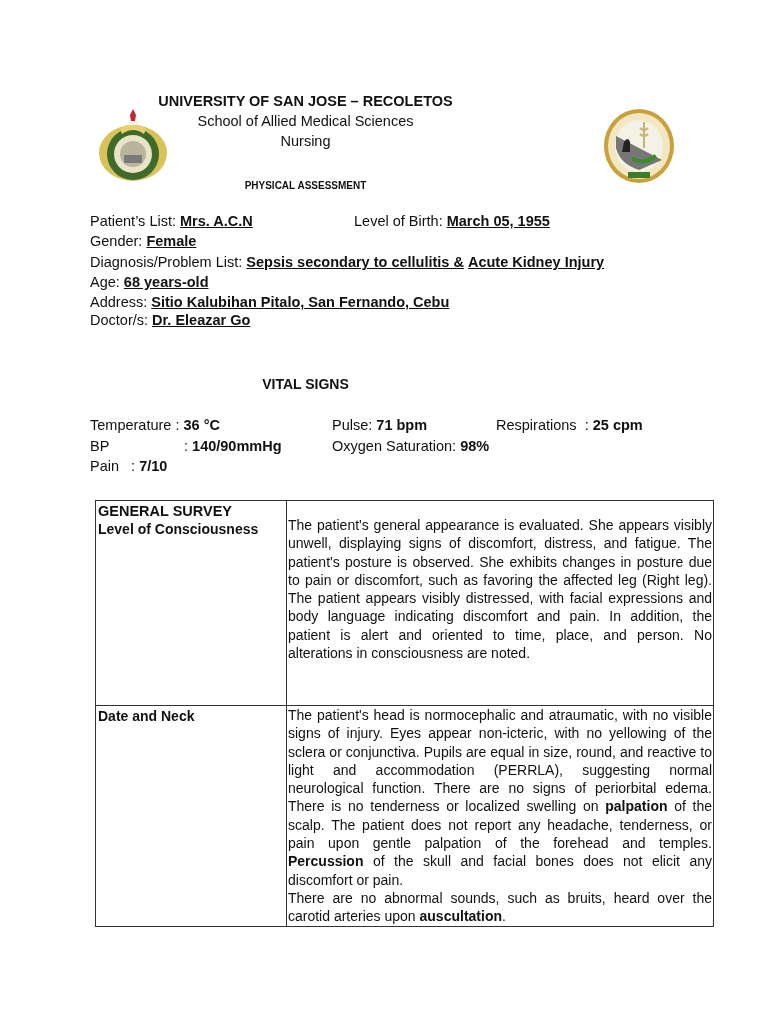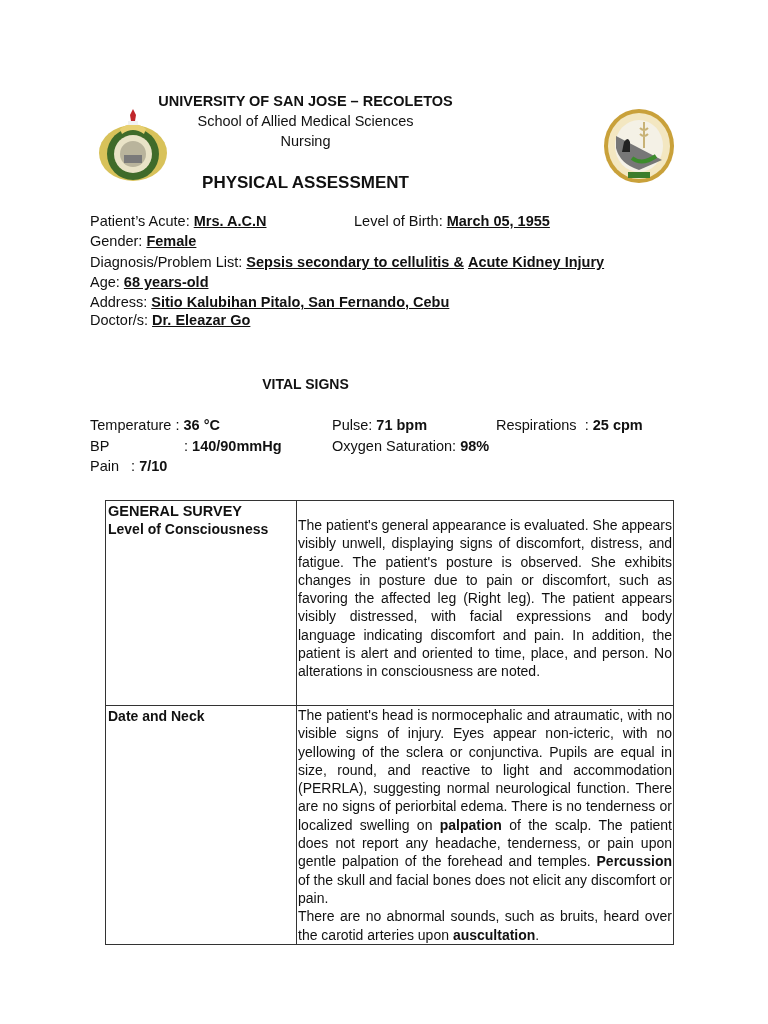--- a/index.html
+++ b/index.html
@@ -5,31 +5,31 @@
     html, body { margin: 0; padding: 0; background: #ffffff; }
     body {
       width: 768px; height: 1024px; position: relative; overflow: hidden;
       font-family: "Liberation Sans", sans-serif; color: #111; font-size: 14px;
     }
     .abs { position: absolute; }
     .center { left: 0; width: 611px; text-align: center; }
     .uni { top: 93px; font-weight: bold; font-size: 14.5px; }
     .school { top: 113px; font-size: 14.5px; }
     .prog { top: 133px; font-size: 14.5px; }
-    .title { top: 173px; font-weight: bold; font-size: 17px; }
+    .title { top: 180px; font-weight: bold; font-size: 10px; }
     .vs-title { top: 376px; font-weight: bold; font-size: 14px; }
     .line { left: 90px; font-size: 14.5px; white-space: nowrap; }
     .val { font-weight: bold; text-decoration: underline; }
     .b { font-weight: bold; }
 
     .logo-left { left: 94px; top: 107px; width: 78px; height: 78px; }
     .logo-right { left: 602px; top: 108px; width: 74px; height: 76px; }
 
     table.assess {
-      position: absolute; left: 105px; top: 500px; width: 569px;
+      position: absolute; left: 95px; top: 500px; width: 619px;
       border-collapse: collapse; font-size: 14px;
     }
     table.assess td { border: 1.5px solid #333; vertical-align: top; padding: 0; }
     td.label-cell { width: 186px; padding: 1px 2px 0 2px !important; font-weight: bold; line-height: 18px; }
     td.text-cell { padding: 0 1px 0 1px !important; text-align: justify; line-height: 18.3px; }
     .gs-row td { height: 203px; }
     .hn-row td { height: 216px; }
     .gs-text { margin-top: 15px; }
   </style>
 </head>
@@ -59,21 +59,21 @@
     <rect x="26" y="64" width="22" height="6" fill="#3c7d2c"></rect>
   </svg>
 </div>
 
 <div class="abs center uni">UNIVERSITY OF SAN JOSE – RECOLETOS</div>
 <div class="abs center school">School of Allied Medical Sciences</div>
 <div class="abs center prog">Nursing</div>
 <div class="abs center title">PHYSICAL ASSESSMENT</div>
 
 <div class="abs line" style="top:213px;">
-  <span>Patient’s Acute: </span><span class="val">Mrs. A.C.N</span>
+  <span>Patient’s List: </span><span class="val">Mrs. A.C.N</span>
 </div>
 <div class="abs line" style="top:213px; left:354px;">
   <span>Level of Birth: </span><span class="val">March 05, 1955</span>
 </div>
 <div class="abs line" style="top:233px;">
   <span>Gender: </span><span class="val">Female</span>
 </div>
 <div class="abs line" style="top:254px;">
   <span>Diagnosis/Problem List: </span><span class="val">Sepsis secondary to cellulitis &amp;</span> <span class="val">Acute Kidney Injury</span>
 </div>

